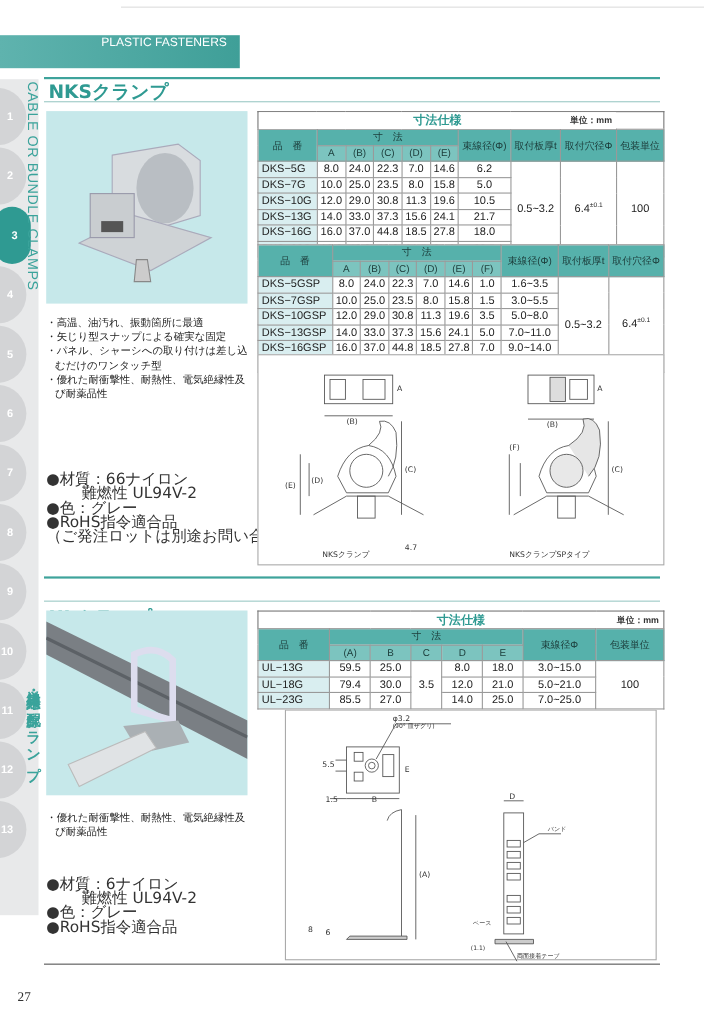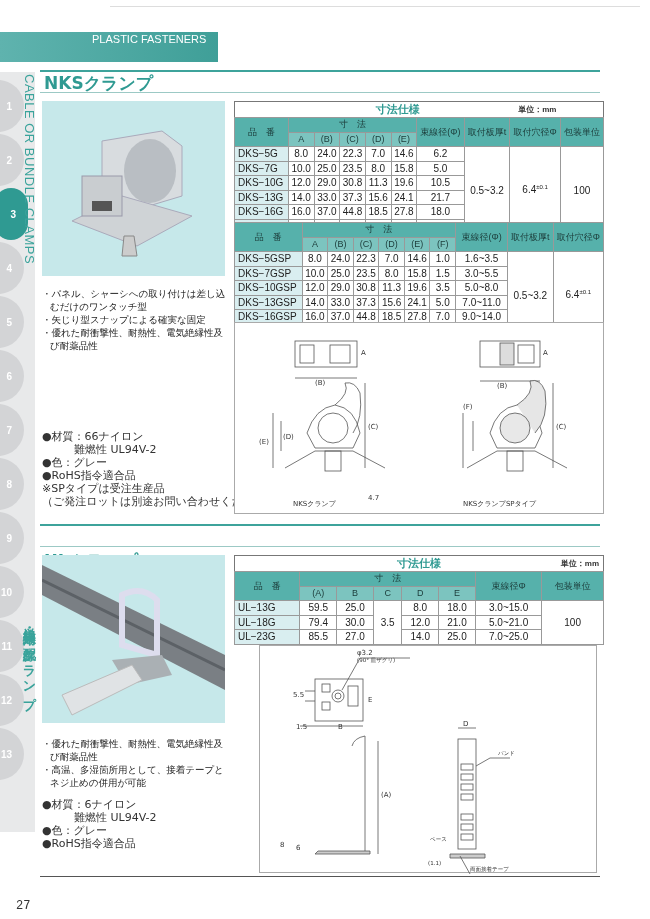--- a/index.html
+++ b/index.html
@@ -15,36 +15,36 @@
   .side-jp{position:absolute;left:20px;top:618px;writing-mode:vertical-rl;color:#3aa39b;font-size:13px;font-weight:bold;letter-spacing:1px}
   
   .sec-title{position:absolute;left:44px;color:#2f9a92;font-size:17px;font-weight:bold;font-family:"DejaVu Sans",sans-serif}
   .sec-line1{position:absolute;left:40px;width:560px;height:2px;background:#3ea39b}
   .sec-line2{position:absolute;left:40px;width:560px;height:1px;background:#9cc9c5}
   
   .photo{position:absolute;background:#c6e8ea}
   
   .feat{position:absolute;left:42px;font-size:9.5px;line-height:13px;color:#222}
   .feat li{list-style:none;padding-left:8px;text-indent:-8px}
-  .spec{position:absolute;left:42px;font-size:11px;line-height:13px;color:#333}
+  .spec{position:absolute;left:42px;font-size:14px;line-height:13px;color:#333}
   .spec .ind{padding-left:32px}
   
   table{border-collapse:collapse;font-family:"Liberation Sans",sans-serif}
   .tbl{position:absolute;border:1px solid #777;background:#fff}
   .tbl td,.tbl th{border:1px solid #999;font-size:10px;text-align:center;height:14.5px;padding:0 2px;white-space:nowrap}
   .tbl th{background:#56b1ab;color:#1b3b39;font-weight:normal;font-size:9px}
   .tbl th.sub{background:#7cc4bf}
   .tbl td.pn{background:#d9eef0;text-align:left;padding-left:3px}
   .tbl .cap{background:#fff;color:#2f9a92;font-weight:bold;font-size:11px;height:16px;border:none;position:relative}
   .tbl .unit{position:absolute;right:4px;top:2px;font-size:8px;color:#333;font-weight:bold}
   
   .draw{position:absolute;border:1px solid #aaa;background:#fff}
   .cap-small{position:absolute;font-size:7px;color:#333}
   .footer-line{position:absolute;left:40px;top:876px;width:560px;height:1px;background:#555}
-  .pageno{position:absolute;left:16px;top:899px;font-family:Liberation Mono, monospace;font-size:12px;color:#333}
+  .pageno{position:absolute;left:16px;top:899px;font-family:Liberation Serif, serif;font-size:12px;color:#333}
 </style>
 </head>
 <body>
 
 <div class="topline"></div>
 <div class="banner">PLASTIC FASTENERS</div>
 
 <div class="sidebar">
   <div class="tabnum" style="top:8px">1</div>
   <div class="tabnum" style="top:62px">2</div>
@@ -72,31 +72,31 @@
     <path d="M60 40 L120 30 L140 45 L140 95 L90 110 L60 95 Z" fill="#d8dcdf" stroke="#aab"></path>
     <ellipse cx="108" cy="70" rx="26" ry="32" fill="#b9bec3"></ellipse>
     <path d="M30 120 L80 95 L150 115 L95 145 Z" fill="#cfd3d6" stroke="#aab"></path>
     <rect x="40" y="75" width="40" height="40" fill="#c9cdd0" stroke="#99a"></rect>
     <rect x="50" y="100" width="20" height="10" fill="#555"></rect>
     <path d="M82 135 L92 135 L95 155 L80 155 Z" fill="#ccc" stroke="#888"></path>
   </svg>
 </div>
 
 <ul class="feat" style="top:287px;width:190px">
+  <li>・高温、油汚れ、振動箇所に最適</li>
+  <li>・矢じり型スナップによる確実な固定</li>
   <li>・パネル、シャーシへの取り付けは差し込むだけのワンタッチ型</li>
-  <li>・矢じり型スナップによる確実な固定</li>
   <li>・優れた耐衝撃性、耐熱性、電気絶縁性及び耐薬品性</li>
 </ul>
 
 <div class="spec" style="top:430px">
   <div>●材質：66ナイロン</div>
   <div class="ind">難燃性 UL94V-2</div>
   <div>●色：グレー</div>
   <div>●RoHS指令適合品</div>
-  <div>※SPタイプは受注生産品</div>
   <div>（ご発注ロットは別途お問い合わせください）</div>
 </div>
 
 <table class="tbl" style="left:234px;top:101px;width:370px">
   <tbody>
       <tr>
         <td colspan="9" class="cap"><span>寸法仕様</span><span class="unit">単位：mm</span></td>
       </tr>
   <tr>
     <th rowspan="2">品　番</th>
@@ -305,21 +305,20 @@
     <path d="M0 10 L183 100 L183 135 L0 40 Z" fill="#7a7f84"></path>
     <path d="M0 25 L183 115" stroke="#5c6166" stroke-width="3"></path>
     <path d="M80 40 Q100 30 115 45 L115 100 L80 90 Z" fill="none" stroke="#dde" stroke-width="6"></path>
     <path d="M70 105 L120 100 L130 120 L85 130 Z" fill="#aab0b4"></path>
     <path d="M20 140 L90 110 L100 125 L30 160 Z" fill="#e0e3e5" stroke="#bbb"></path>
   </svg>
 </div>
 
 <ul class="feat" style="top:737px;width:190px">
   <li>・優れた耐衝撃性、耐熱性、電気絶縁性及び耐薬品性</li>
-  <li>・高温、多湿箇所用として、接着テープとネジ止めの併用が可能</li>
 </ul>
 
 <div class="spec" style="top:798px">
   <div>●材質：6ナイロン</div>
   <div class="ind">難燃性 UL94V-2</div>
   <div>●色：グレー</div>
   <div>●RoHS指令適合品</div>
 </div>
 
 <table class="tbl" style="left:234px;top:555px;width:370px">

